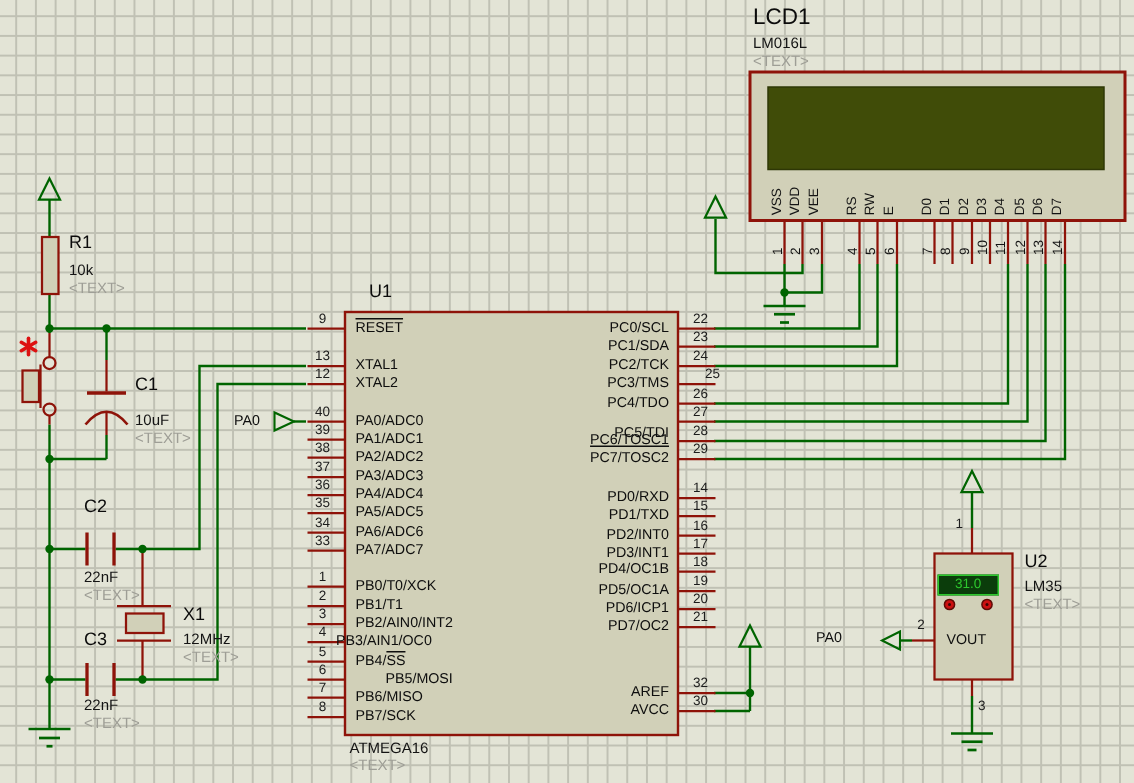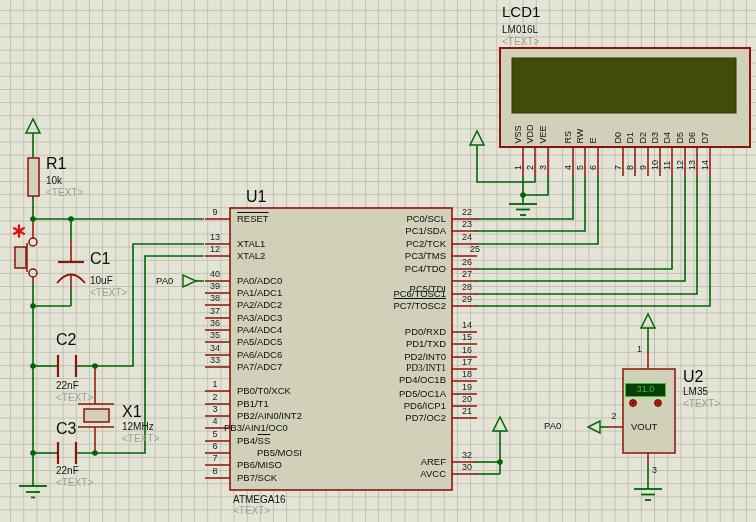--- a/index.html
+++ b/index.html
@@ -9,21 +9,21 @@
     background-image:
       linear-gradient(to right,#c0c1b4 1px,transparent 1px),
       linear-gradient(to bottom,#c0c1b4 1px,transparent 1px);
     background-size:13.15px 13.15px;
     background-position:-3px -3px;
     font-family:"Liberation Sans",sans-serif;
     color:#111;
   }
   svg.layer{position:absolute;left:0;top:0;}
   .lbl{position:absolute;white-space:nowrap;line-height:1.1;}
-  .ref{font-size:16px;color:#0b0b0b;}
+  .ref{font-size:12px;color:#0b0b0b;}
   .ref-lg{font-size:15px;color:#0b0b0b;}
   .val{font-size:10px;color:#141414;}
   .ph{font-size:10px;color:#9e9e96;}
   .pin-num{position:absolute;font-size:9px;color:#1c1c1c;text-align:center;line-height:11px;}
   .pin-name{position:absolute;font-size:9.5px;color:#0e0e0e;white-space:nowrap;line-height:11px;}
   .pin-name.right{text-align:right;}
   .ov{text-decoration:overline;}
   .vlab{position:absolute;transform:rotate(-90deg);font-size:9px;color:#141414;white-space:nowrap;}
   .display{
     position:absolute;left:625px;top:383px;width:41px;height:14px;
@@ -320,21 +320,21 @@
       <span class="pin-name right" style="left:335px;top:288px;width:111px;text-decoration:underline;">PC6/TOSC1</span>
       <span class="pin-num" style="left:454px;top:294px;width:26px;">29</span>
       <span class="pin-name right" style="left:335px;top:300px;width:111px;">PC7/TOSC2</span>
       <span class="pin-num" style="left:454px;top:320px;width:26px;">14</span>
       <span class="pin-name right" style="left:335px;top:326px;width:111px;">PD0/RXD</span>
       <span class="pin-num" style="left:454px;top:332px;width:26px;">15</span>
       <span class="pin-name right" style="left:335px;top:338px;width:111px;">PD1/TXD</span>
       <span class="pin-num" style="left:454px;top:345px;width:26px;">16</span>
       <span class="pin-name right" style="left:335px;top:351px;width:111px;">PD2/INT0</span>
       <span class="pin-num" style="left:454px;top:357px;width:26px;">17</span>
-      <span class="pin-name right" style="left:335px;top:363px;width:111px;font-family:Liberation Serif, serif;">PD3/INT1</span>
+      <span class="pin-name right" style="left:335px;top:363px;width:111px;">PD3/INT1</span>
       <span class="pin-num" style="left:454px;top:369px;width:26px;">18</span>
       <span class="pin-name right" style="left:335px;top:374px;width:111px;">PD4/OC1B</span>
       <span class="pin-num" style="left:454px;top:382px;width:26px;">19</span>
       <span class="pin-name right" style="left:335px;top:388px;width:111px;">PD5/OC1A</span>
       <span class="pin-num" style="left:454px;top:394px;width:26px;">20</span>
       <span class="pin-name right" style="left:335px;top:400px;width:111px;">PD6/ICP1</span>
       <span class="pin-num" style="left:454px;top:406px;width:26px;">21</span>
       <span class="pin-name right" style="left:335px;top:412px;width:111px;">PD7/OC2</span>
       <span class="pin-num" style="left:454px;top:450px;width:26px;">32</span>
       <span class="pin-name right" style="left:335px;top:456px;width:111px;">AREF</span>

